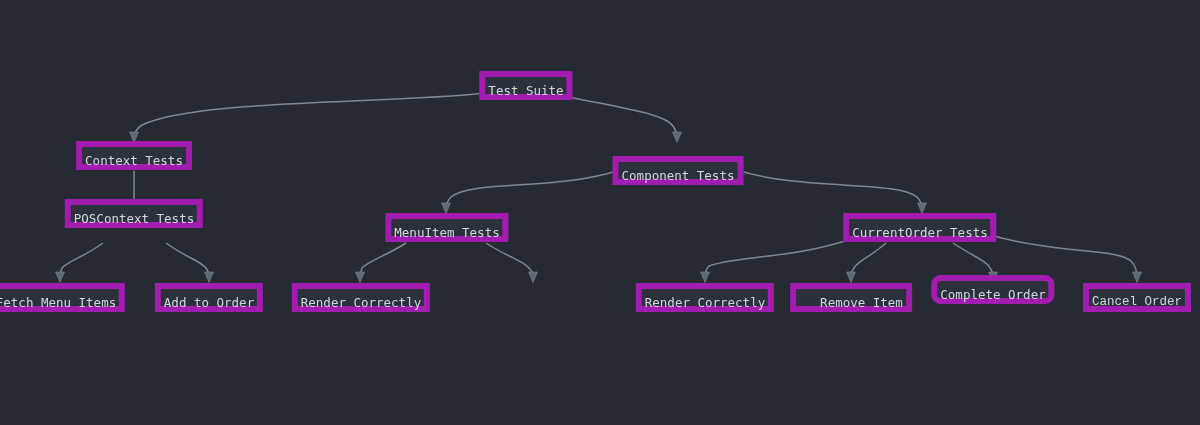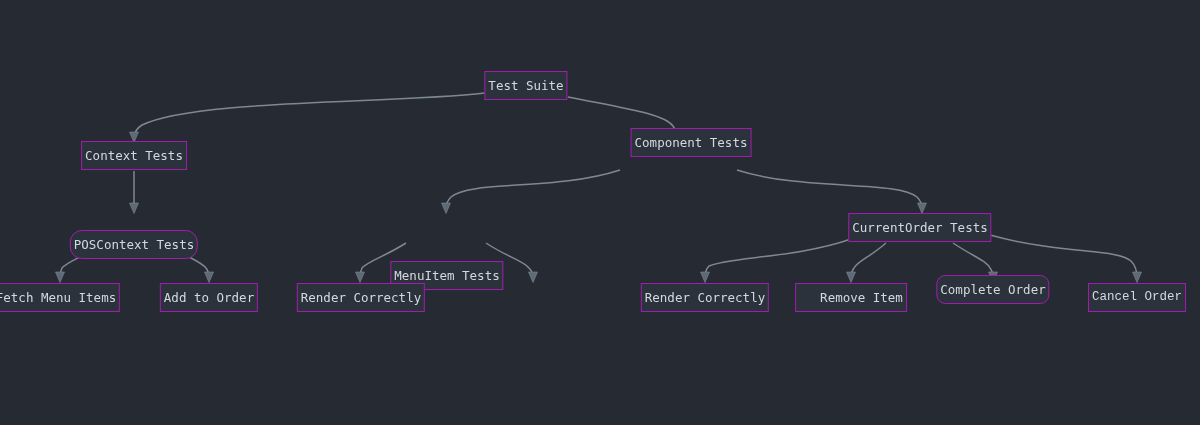--- a/index.html
+++ b/index.html
@@ -27,21 +27,21 @@
     z-index: 1;
   }
   .node {
     position: absolute;
     z-index: 2;
     transform: translateX(-50%);
     box-sizing: border-box;
     height: 29px;
     line-height: 27px;
     padding: 0 3px;
-    border: 1px solid #a21caf;
+    border: 6px solid #a21caf;
     background: #2c323b;
     color: #d2d9e0;
     font-size: 12.5px;
     white-space: nowrap;
     text-align: center;
   }
   .edge {
     fill: none;
     stroke: #7e8894;
     stroke-width: 1.5;
@@ -68,23 +68,23 @@
         <path class="edge" d="M406,243 C384,257 368,261 362,268 Q360,272 360,278" marker-end="url(#arrow)"></path>
         <path class="edge" d="M486,243 C507,257 524,261 529,268 Q533,272 533,278" marker-end="url(#arrow)"></path>
         <path class="edge" d="M851,239 C797,258 728,257 709,266 Q705,270 705,278" marker-end="url(#arrow)"></path>
         <path class="edge" d="M886,243 C870,257 858,261 854,268 Q851,272 851,278" marker-end="url(#arrow)"></path>
         <path class="edge" d="M953,243 C974,257 987,261 990,268 Q993,272 993,278" marker-end="url(#arrow)"></path>
         <path class="edge" d="M990,235 C1063,255 1116,248 1131,261 Q1137,267 1137,278" marker-end="url(#arrow)"></path>
       </g>
   </svg>
 <div class="node" style="left: 526px; top: 71px;">Test Suite</div>
     <div class="node" style="left: 134px; top: 141px;">Context Tests</div>
-    <div class="node" style="left: 678px; top: 128px; margin-left: 13px;">Component Tests</div>
-    <div class="node" style="left: 134px; top: 230px; border-radius: 12px;">POSContext Tests</div>
-    <div class="node" style="left: 447px; top: 213px; margin-top: 48px;">MenuItem Tests</div>
+    <div class="node" style="left: 678px; top: 156px;">Component Tests</div>
+    <div class="node" style="left: 134px; top: 199px;">POSContext Tests</div>
+    <div class="node" style="left: 447px; top: 213px;">MenuItem Tests</div>
     <div class="node" style="left: 920px; top: 213px;">CurrentOrder Tests</div>
     <div class="node" style="left: 56px; top: 283px;">Fetch Menu Items</div>
     <div class="node" style="left: 209px; top: 283px;">Add to Order</div>
     <div class="node" style="left: 361px; top: 283px;">Render Correctly</div>
     <div class="node" style="left: 705px; top: 283px;">Render Correctly</div>
     <div class="node" style="left: 851px; top: 283px; padding-left: 24px;">Remove Item</div>
     <div class="node" style="left: 993px; top: 275px; border-radius: 9px;">Complete Order</div>
     <div class="node" style="left: 1137px; top: 283px; font-family: Liberation Mono, monospace;">Cancel Order</div>
   </div>
 

